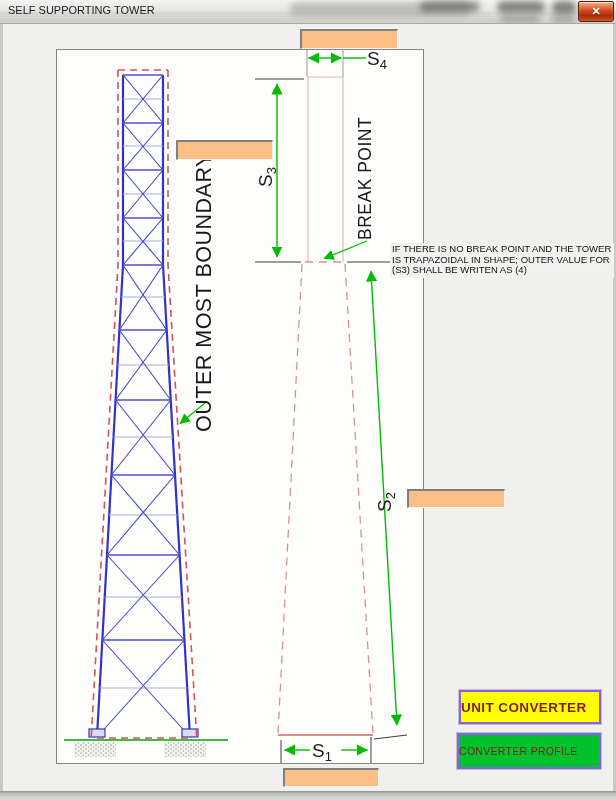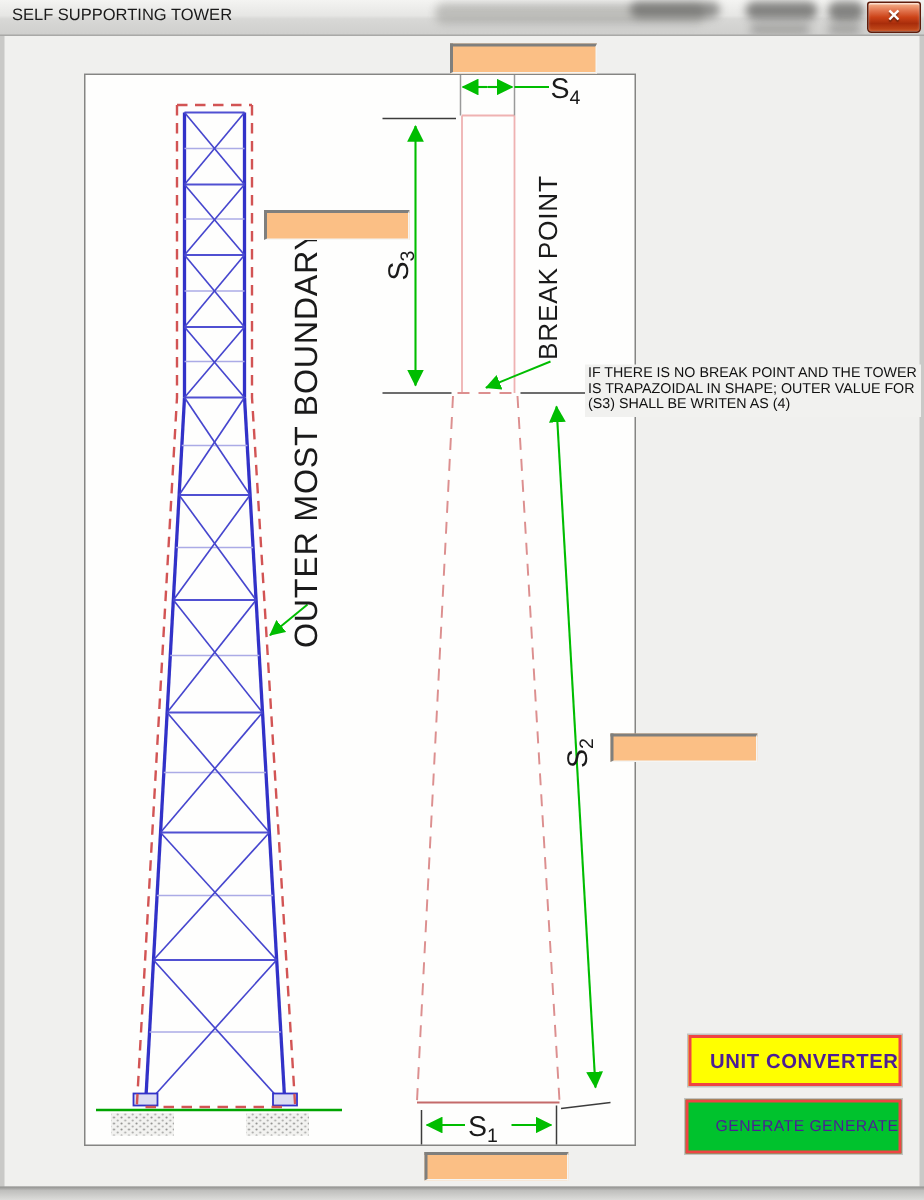--- a/index.html
+++ b/index.html
@@ -51,22 +51,22 @@
   .note{position:absolute;left:390px;top:243px;width:222px;background:#F1F1EF;font-size:9.5px;line-height:10.5px;color:#111;padding:1px 0 2px 2px;}
   
   .obox{position:absolute;background:#FBBF85;border-top:2px solid #7F7F7D;border-left:2px solid #7F7F7D;
     border-right:1px solid #F5F5F3;border-bottom:1px solid #F5F5F3;box-sizing:border-box;
     font-family:"Liberation Sans",sans-serif;font-size:12px;color:#222;padding:0 3px;outline:none;}
   .obox-top{left:300px;top:29px;width:98px;height:20px;}
   .obox-left{left:176px;top:140px;width:97px;height:20px;}
   .obox-right{left:407px;top:489px;width:98px;height:19px;}
   .obox-bottom{left:283px;top:768px;width:96px;height:19px;}
   
-  .btn{position:absolute;border:2px solid #ef4444;box-shadow:0 0 0 1px #C2C2C0;box-sizing:border-box;
-    display:flex;align-items:center;justify-content:flex-end;color:#4c1d95;cursor:default;
+  .btn{position:absolute;border:2px solid #8b5cf6;box-shadow:0 0 0 1px #C2C2C0;box-sizing:border-box;
+    display:flex;align-items:center;justify-content:flex-start;color:#7f1d1d;cursor:default;
     font-family:"Liberation Sans",sans-serif;}
   .btn-unit{left:459px;top:690px;width:142px;height:34px;background:#FFFF00;font-weight:bold;font-size:13.5px;letter-spacing:.4px;}
   .btn-gen{left:457px;top:733px;width:144px;height:36px;background:#00C22D;font-size:10.5px;letter-spacing:.3px;}
 </style>
 </head>
 <body>
 
 <div class="window">
 
   <div class="titlebar">
@@ -235,16 +235,16 @@
 
   <input type="text" class="obox obox-top" value="" style="">
   <input type="text" class="obox obox-left" value="" style="">
   <input type="text" class="obox obox-right" value="" style="">
   <input type="text" class="obox obox-bottom" value="" style="">
 
   <div class="btn btn-unit">
     <span>UNIT CONVERTER</span>
   </div>
   <div class="btn btn-gen">
-    <span>GENERATE GENERATE</span>
+    <span>CONVERTER PROFILE</span>
   </div>
 
 </div>
 
 </body></html>

